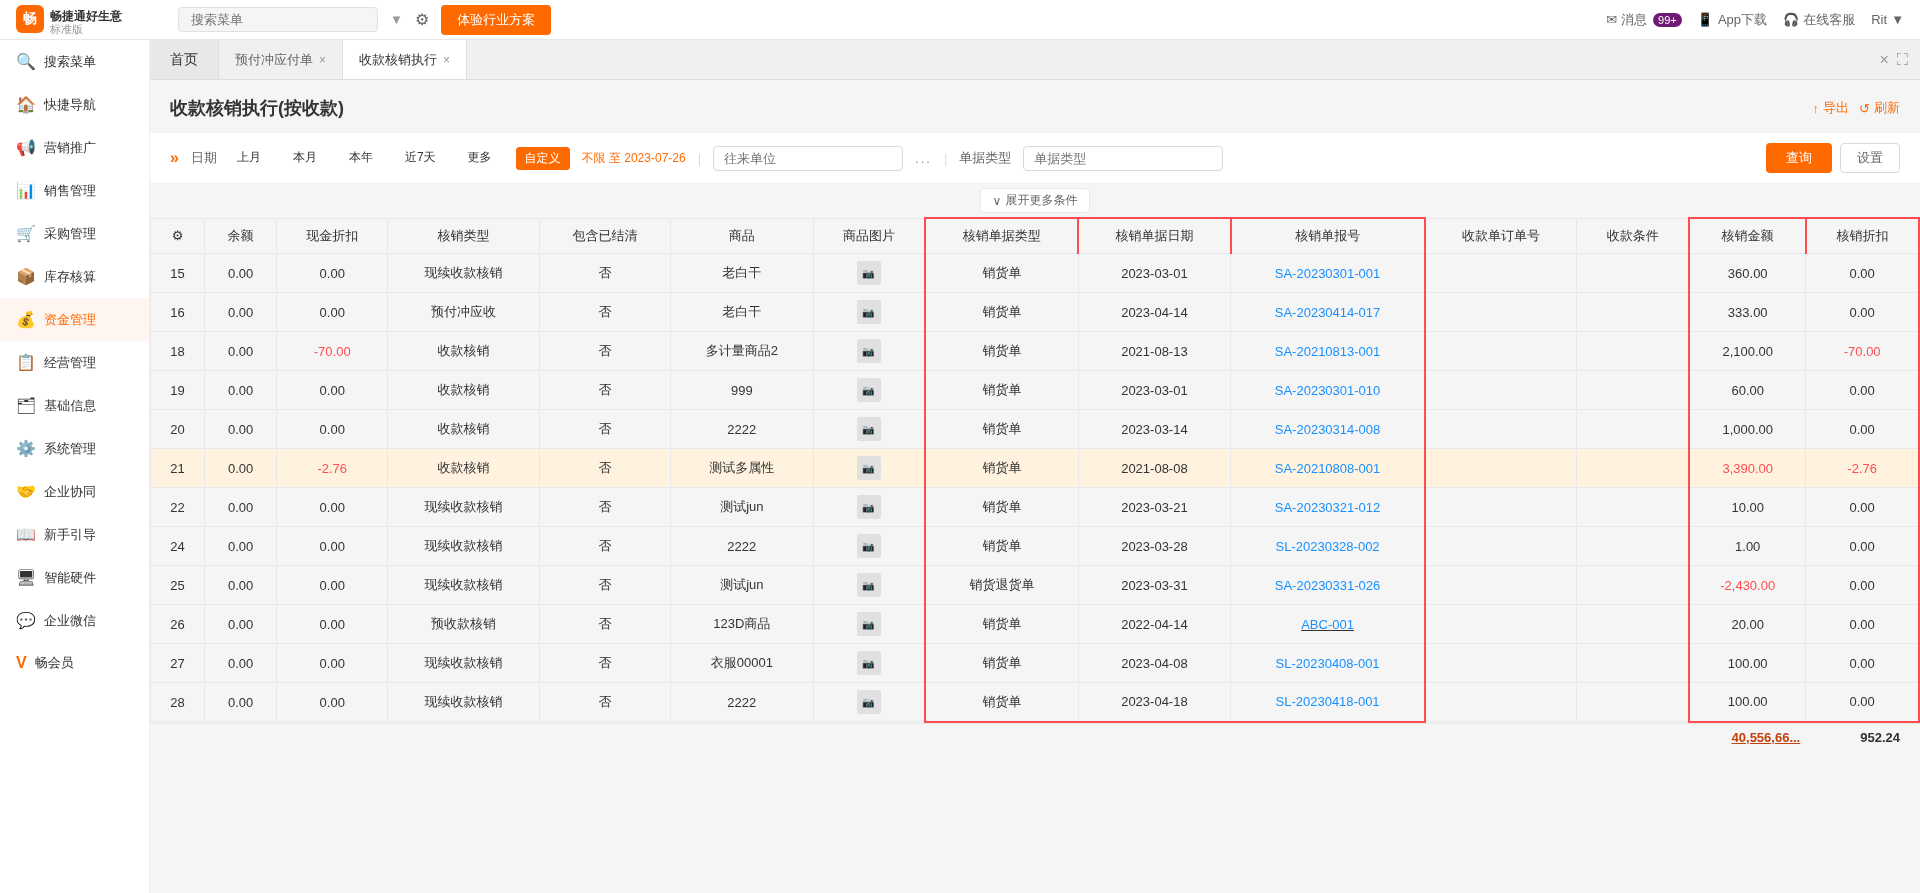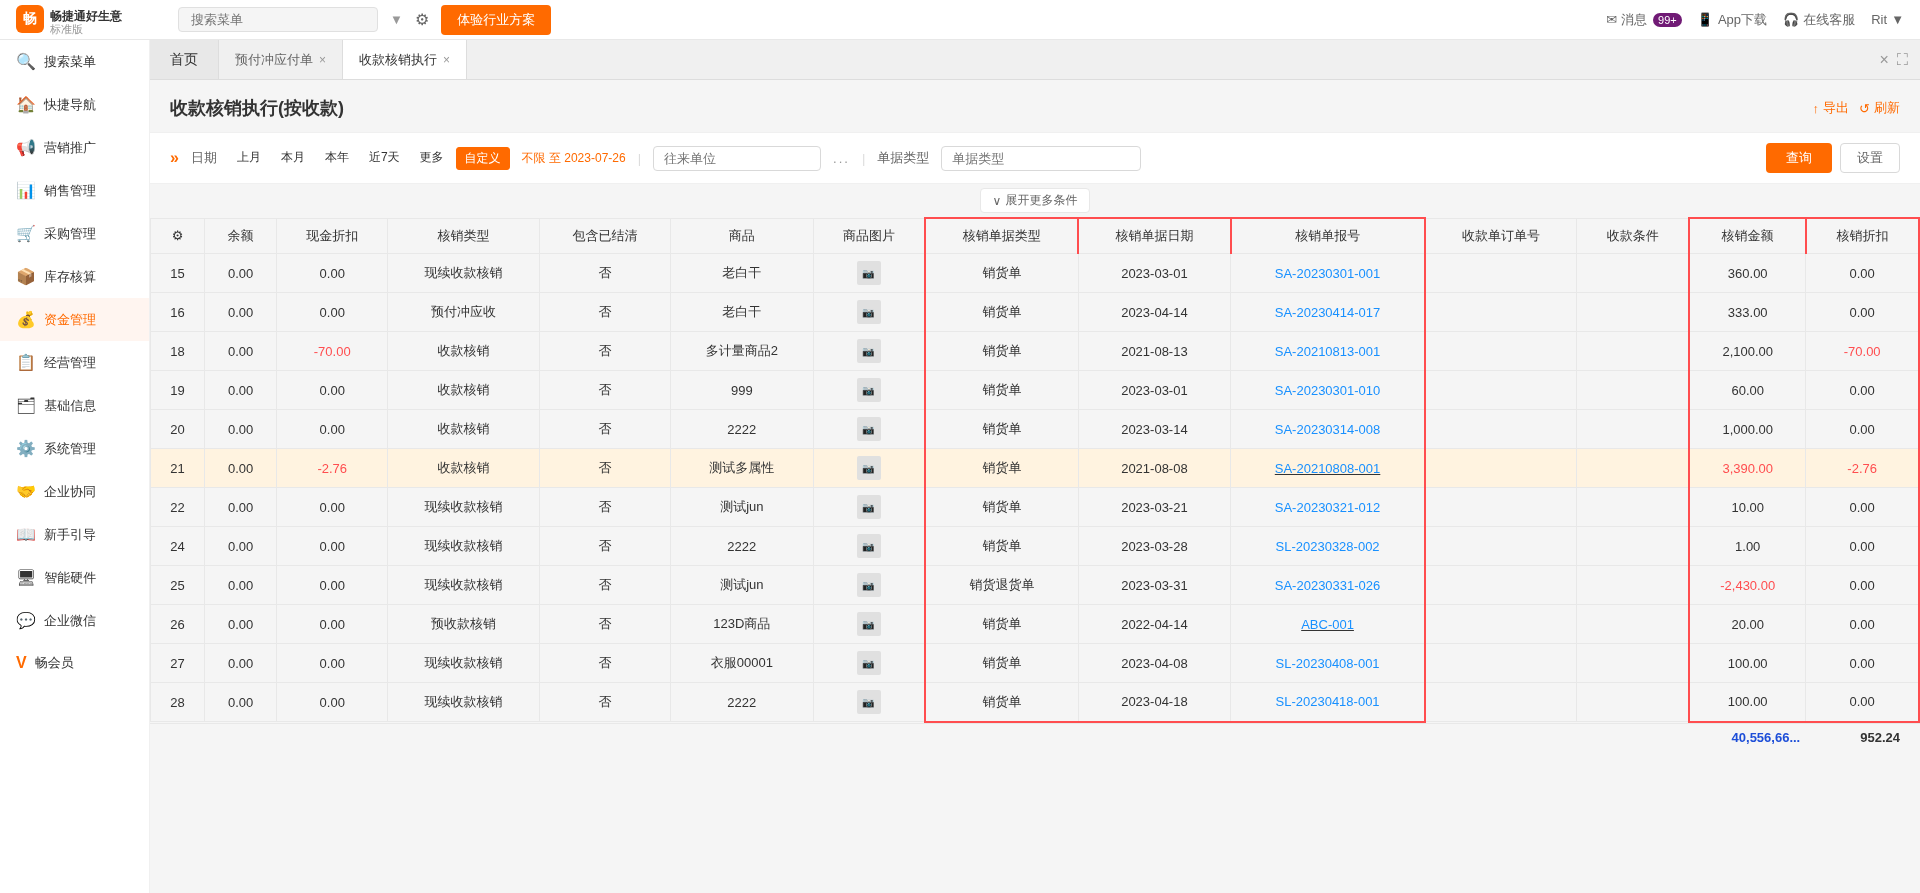--- a/index.html
+++ b/index.html
@@ -30,27 +30,27 @@
     .window-ctrl { color: #999; cursor: pointer; font-size: 16px; }
     .page-header { padding: 16px 20px 12px; display: flex; align-items: center; justify-content: space-between; border-bottom: 1px solid #f0f0f0; }
     .page-title { font-size: 18px; font-weight: 600; color: #333; }
     .header-actions { display: flex; gap: 10px; }
     .action-btn { display: flex; align-items: center; gap: 4px; color: #ff6a00; cursor: pointer; font-size: 13px; border: none; background: none; }
 
     
     .filter-bar { padding: 10px 20px; background: #fff; border-bottom: 1px solid #f0f0f0; display: flex; align-items: center; gap: 12px; flex-wrap: wrap; }
     .filter-arrow { color: #ff6a00; cursor: pointer; font-size: 16px; font-weight: bold; }
     .filter-label { color: #666; font-size: 13px; }
-    .filter-chips { display: flex; gap: 4px; }
+    .filter-chips { display: flex; gap: 16px; }
     .chip { padding: 2px 8px; border-radius: 3px; font-size: 12px; cursor: pointer; color: #666; border: 1px solid transparent; }
     .chip.custom { background: #ff6a00; color: white; border-color: #ff6a00; }
     .chip.plain { background: none; border: none; color: #333; }
     .date-range { color: #ff6a00; font-size: 12px; }
     .filter-divider { color: #ddd; }
-    .filter-input { border: 1px solid #d9d9d9; border-radius: 4px; padding: 4px 10px; width: 168px; font-size: 13px; color: #999; }
+    .filter-input { border: 1px solid #d9d9d9; border-radius: 4px; padding: 4px 10px; width: 190px; font-size: 13px; color: #999; }
     .filter-dots { color: #999; letter-spacing: 2px; }
     .query-btn { background: #ff6a00; color: white; border: none; border-radius: 4px; padding: 6px 20px; font-size: 13px; cursor: pointer; }
     .settings-btn { border: 1px solid #d9d9d9; border-radius: 4px; padding: 1px 16px; font-size: 13px; cursor: pointer; color: #666; background: #fff; }
 
     
     .table-container { overflow: auto; height: calc(893px - 80px - 70px - 60px - 30px); position: relative; }
     .data-table { width: 100%; border-collapse: collapse; font-size: 13px; }
     .data-table th { background: #f5f5f5; padding: 8px 10px; text-align: center; border: 1px solid #e8e8e8; color: #333; font-weight: 500; white-space: nowrap; position: sticky; top: 0; z-index: 1; }
     .data-table td { padding: 7px 10px; text-align: center; border: 1px solid #e8e8e8; white-space: nowrap; color: #333; }
     .data-table tr.highlighted td { background: #fff3e0; }
@@ -349,21 +349,21 @@
               <td>0.00</td>
               <td style="color: rgb(255, 77, 79);">-2.76</td>
               <td>收款核销</td>
               <td>否</td>
               <td>测试多属性</td>
               <td style="font-size: 16px;">
                 <div style="width: 24px; height: 24px; background: rgb(224, 224, 224); margin: 0px auto; border-radius: 2px; display: flex; align-items: center; justify-content: center; font-size: 10px; color: rgb(153, 153, 153);">📷</div>
               </td>
               <td style="border-left: 2px solid rgb(255, 77, 79); border-top: 1px solid rgb(232, 232, 232);">销货单</td>
               <td>2021-08-08</td>
-              <td style="border-right: 2px solid rgb(255, 77, 79); text-decoration: underline;"><a class="link-text" href="#">SA-20210808-001</a></td>
+              <td style="border-right: 2px solid rgb(255, 77, 79);"><a class="link-text" href="#">SA-20210808-001</a></td>
               <td></td>
               <td></td>
               <td style="color: rgb(255, 77, 79); border-left: 2px solid rgb(255, 77, 79);">3,390.00</td>
               <td style="color: rgb(255, 77, 79); border-right: 2px solid rgb(255, 77, 79);">-2.76</td>
             </tr>
             <tr>
               <td>22</td>
               <td>0.00</td>
               <td>0.00</td>
               <td>现续收款核销</td>
@@ -467,18 +467,18 @@
               <td style="border-right: 2px solid rgb(255, 77, 79); border-bottom: 2px solid rgb(255, 77, 79);"><a class="link-text" href="#">SL-20230418-001</a></td>
               <td></td>
               <td></td>
               <td style="border-bottom: 2px solid rgb(255, 77, 79); border-left: 2px solid rgb(255, 77, 79);">100.00</td>
               <td style="border-bottom: 2px solid rgb(255, 77, 79); border-right: 2px solid rgb(255, 77, 79);">0.00</td>
             </tr>
           </tbody>
       </table>
 
       <div style="background:#f5f5f5;padding:6px 20px;display:flex;justify-content:flex-end;gap:60px;border-top:1px solid #e8e8e8;font-size:13px;font-weight:bold;">
-        <span style="color:#1d4ed8;">40,556,66...</span>
+        <span style="color:#c2410c;text-decoration:underline;">40,556,66...</span>
         <span style="color:#333;">952.24</span>
       </div>
     </div>
   </div>
 </div>
 
 </body></html>

